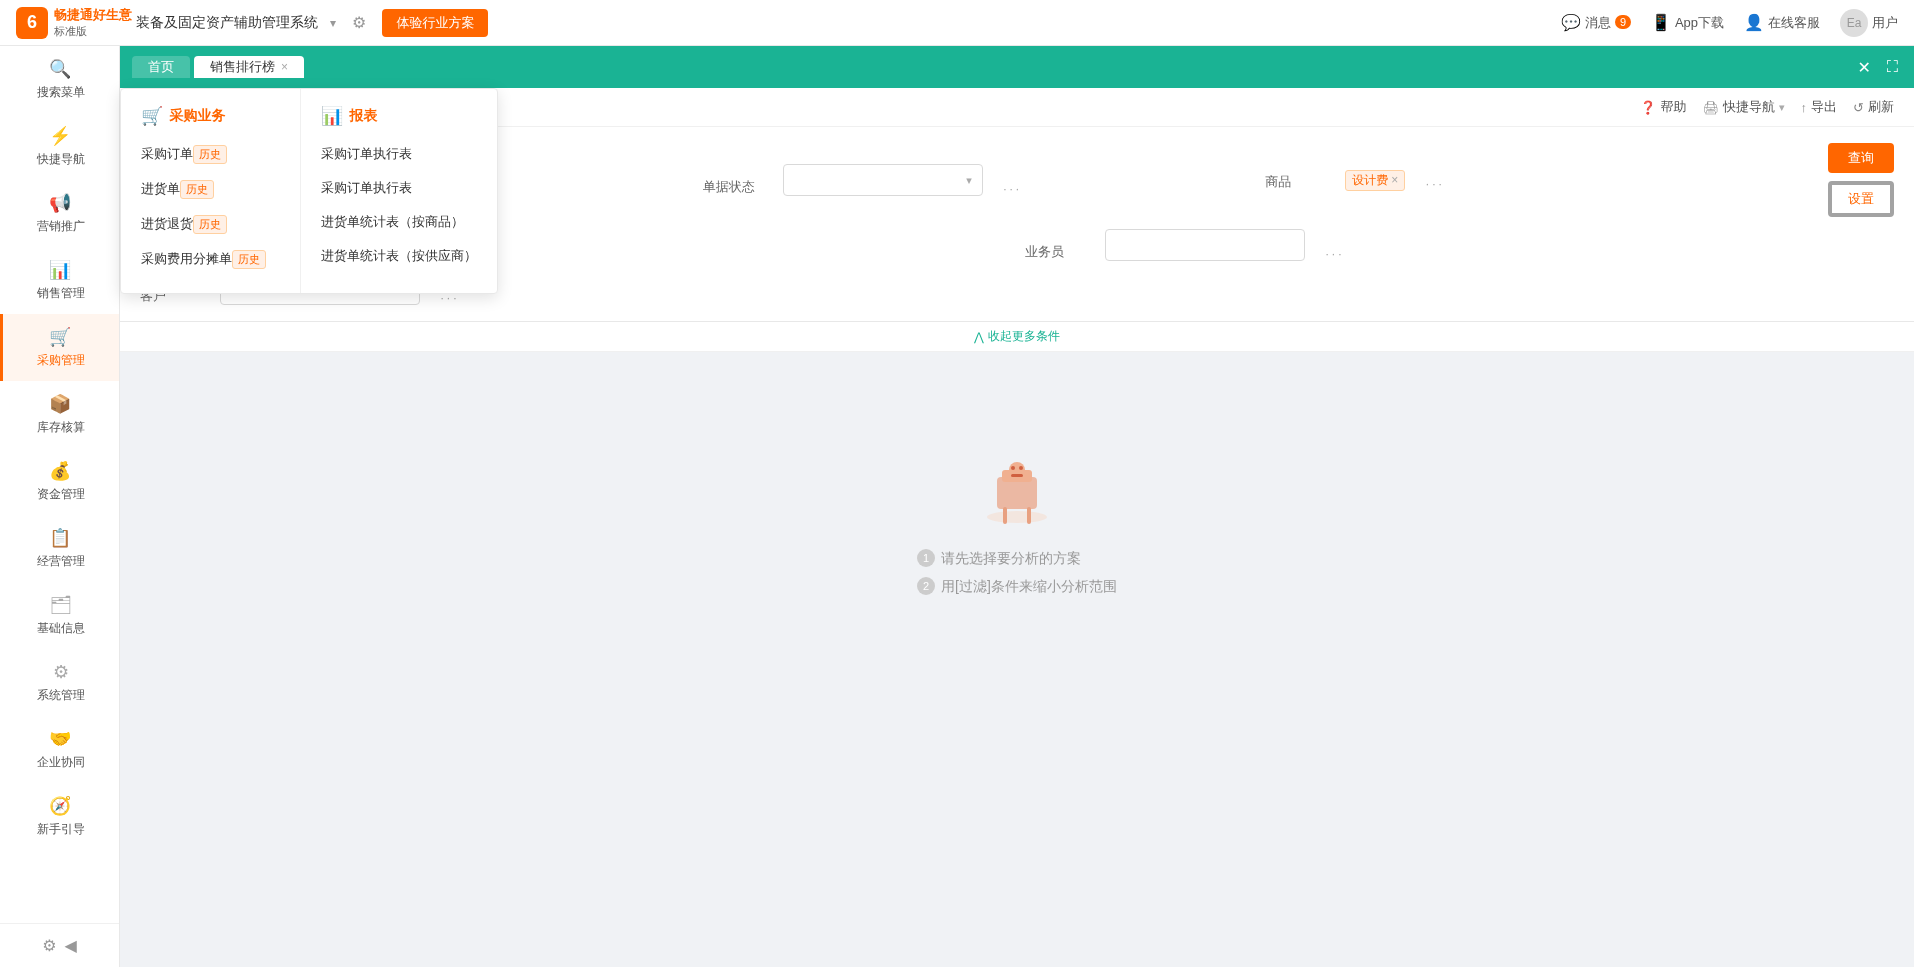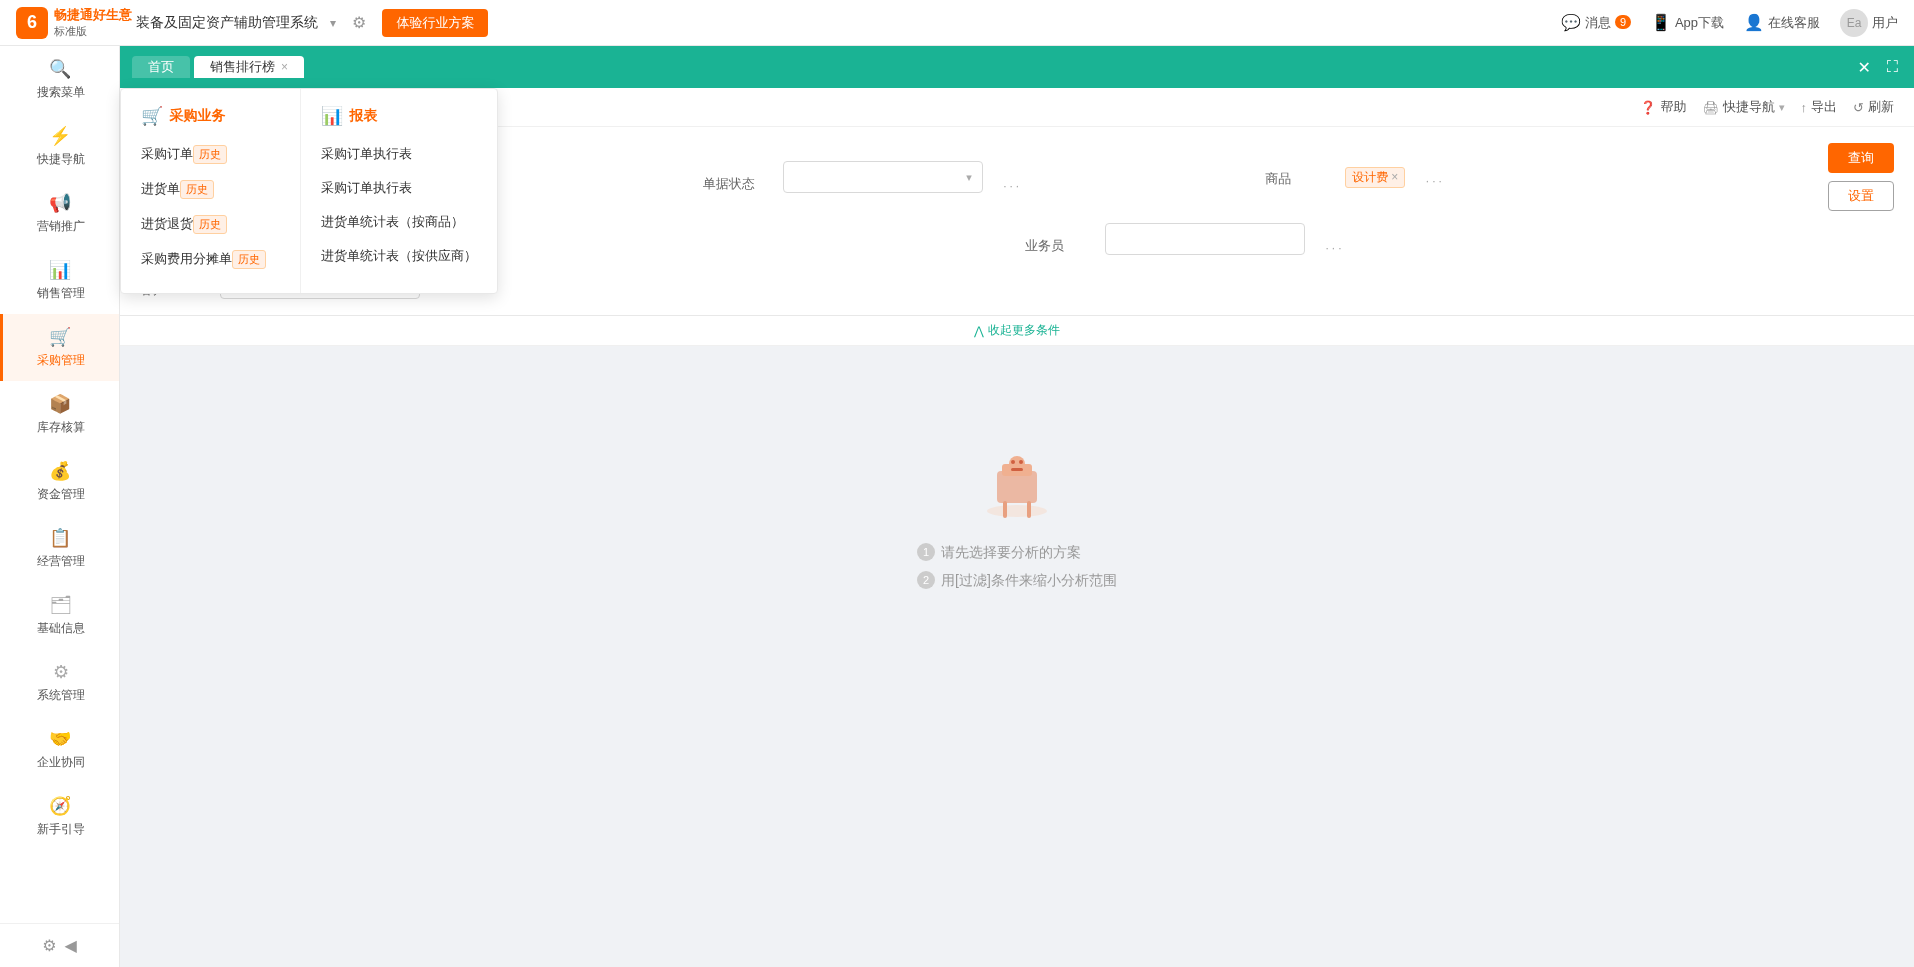--- a/index.html
+++ b/index.html
@@ -272,21 +272,21 @@
       color: #fff;
       border: none;
       border-radius: 4px;
       padding: 6px 20px;
       font-size: 13px;
       cursor: pointer;
     }
     .btn-settings {
       background: #fff;
       color: #f60;
-      border: 1px solid #a3a3a3;
+      border: 4px solid #a3a3a3;
       border-radius: 4px;
       padding: 5px 16px;
       font-size: 13px;
       cursor: pointer;
     }
     .toolbar {
       display: flex;
       align-items: center;
       gap: 16px;
       padding: 10px 20px;

